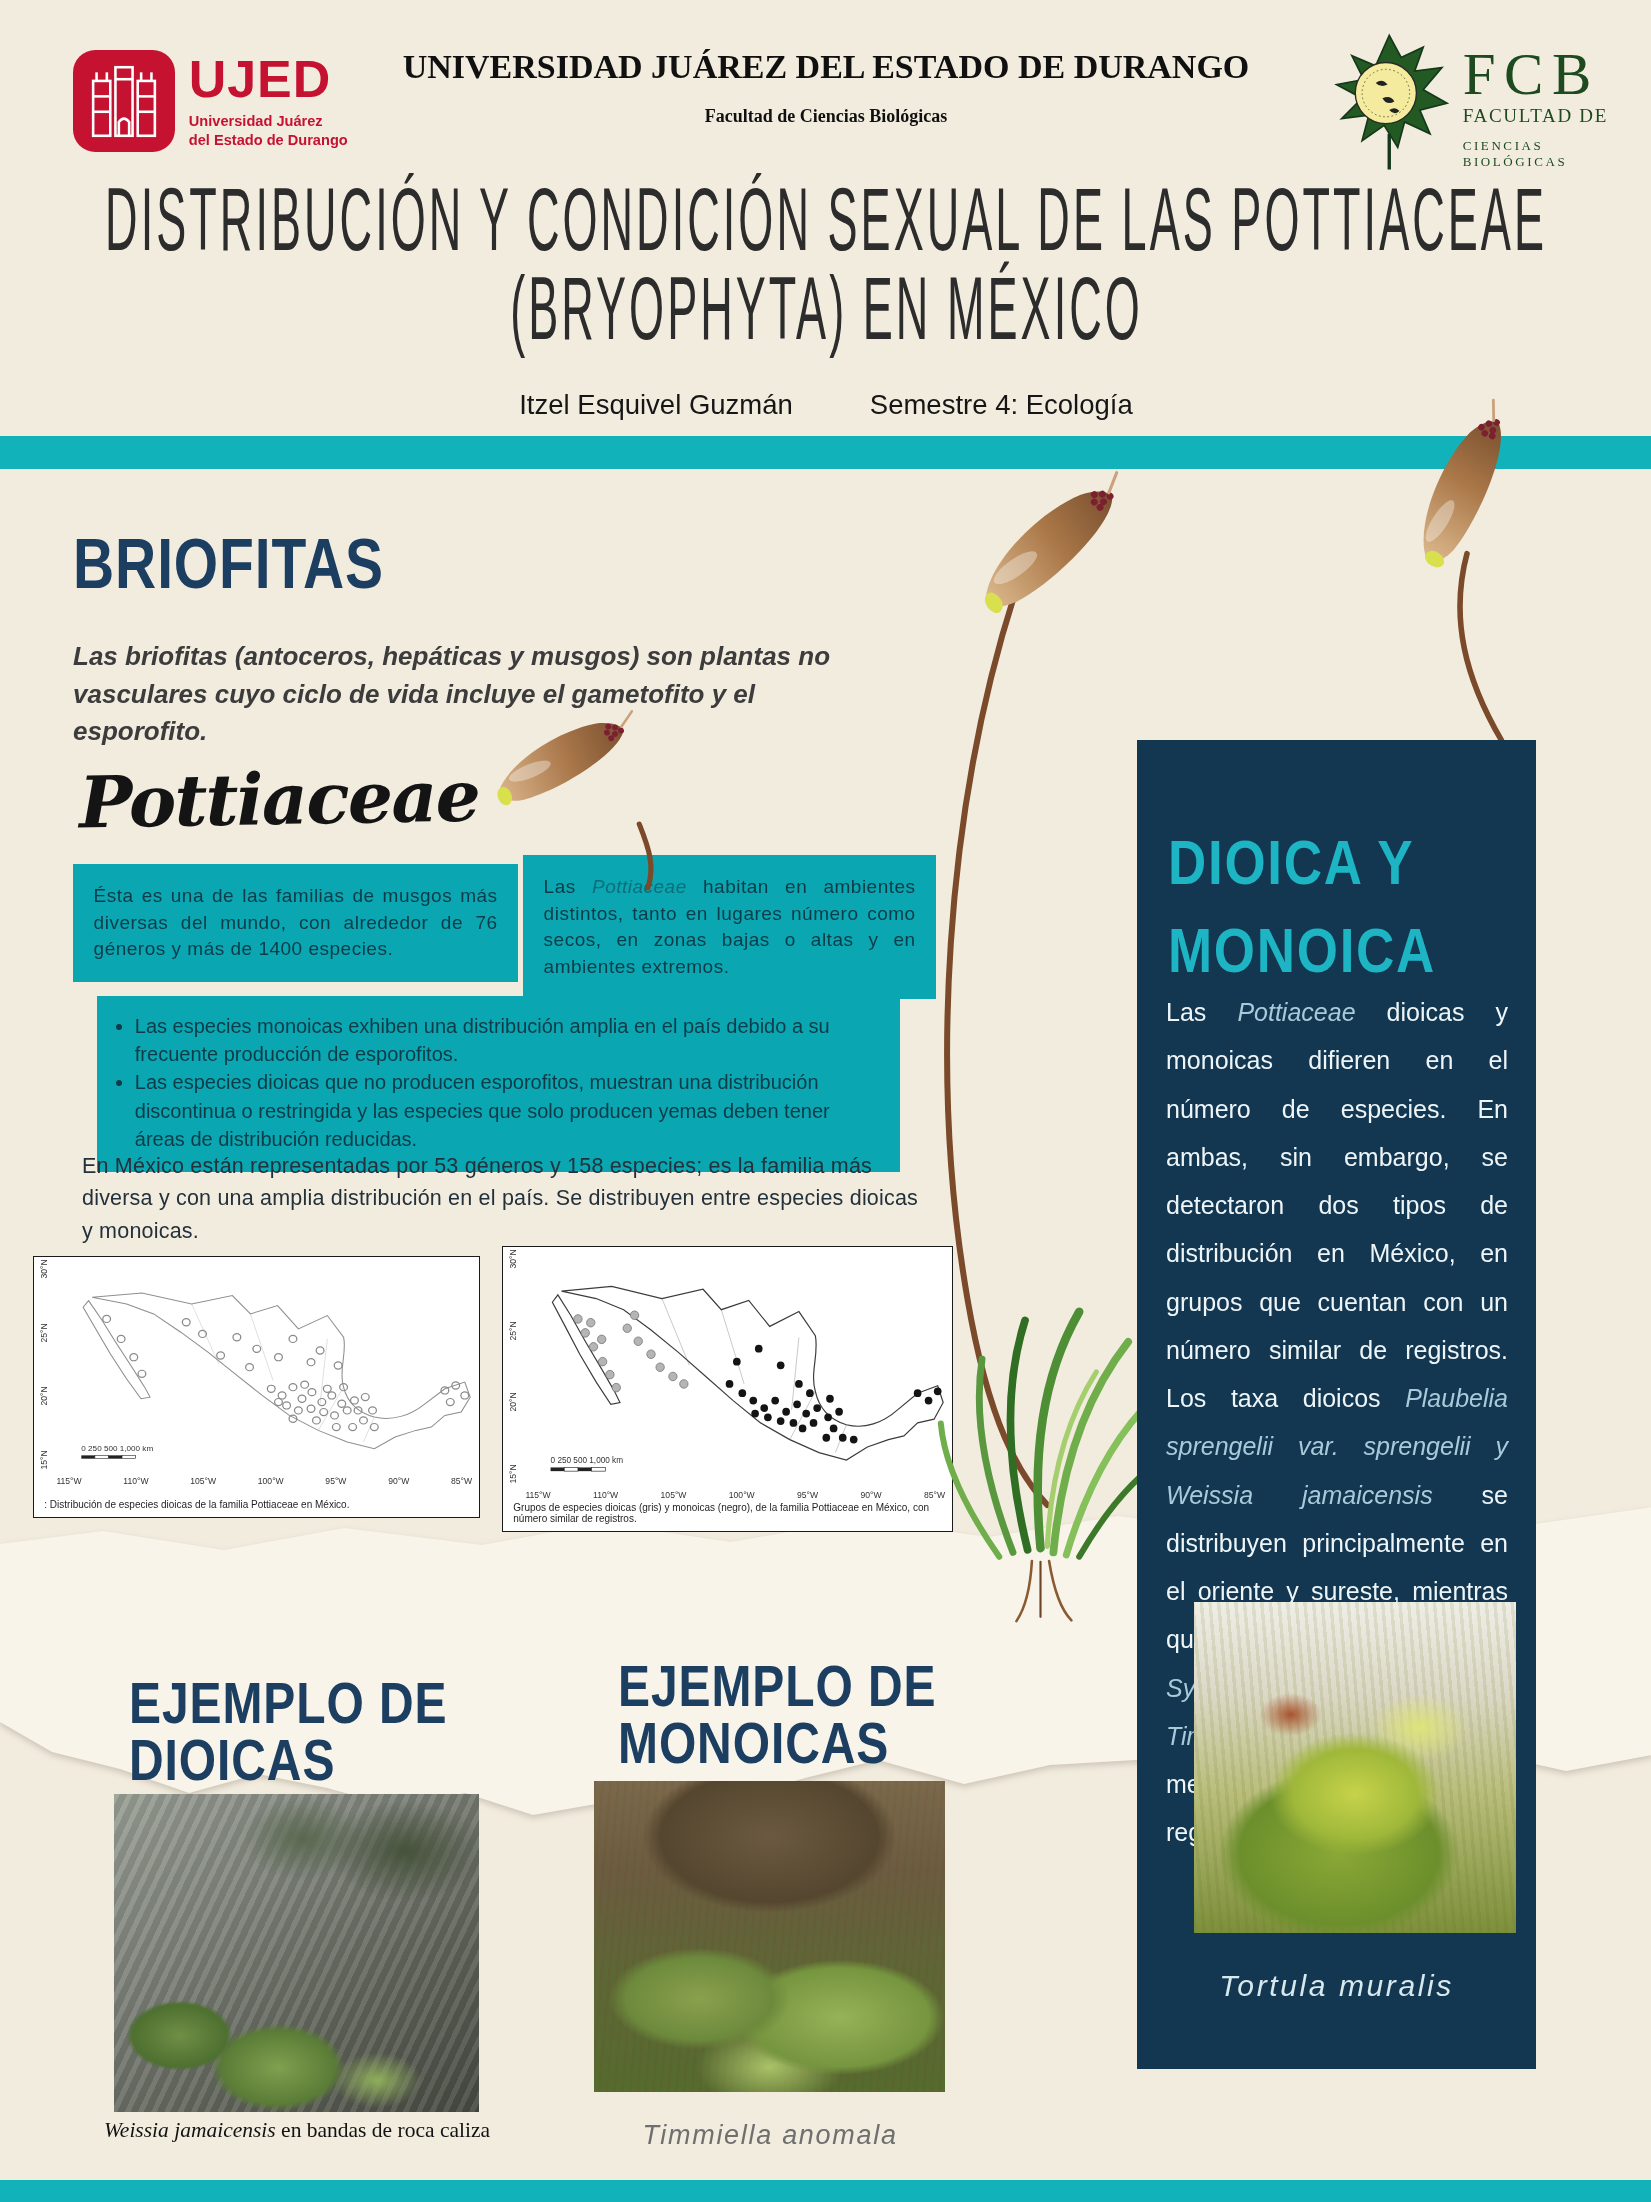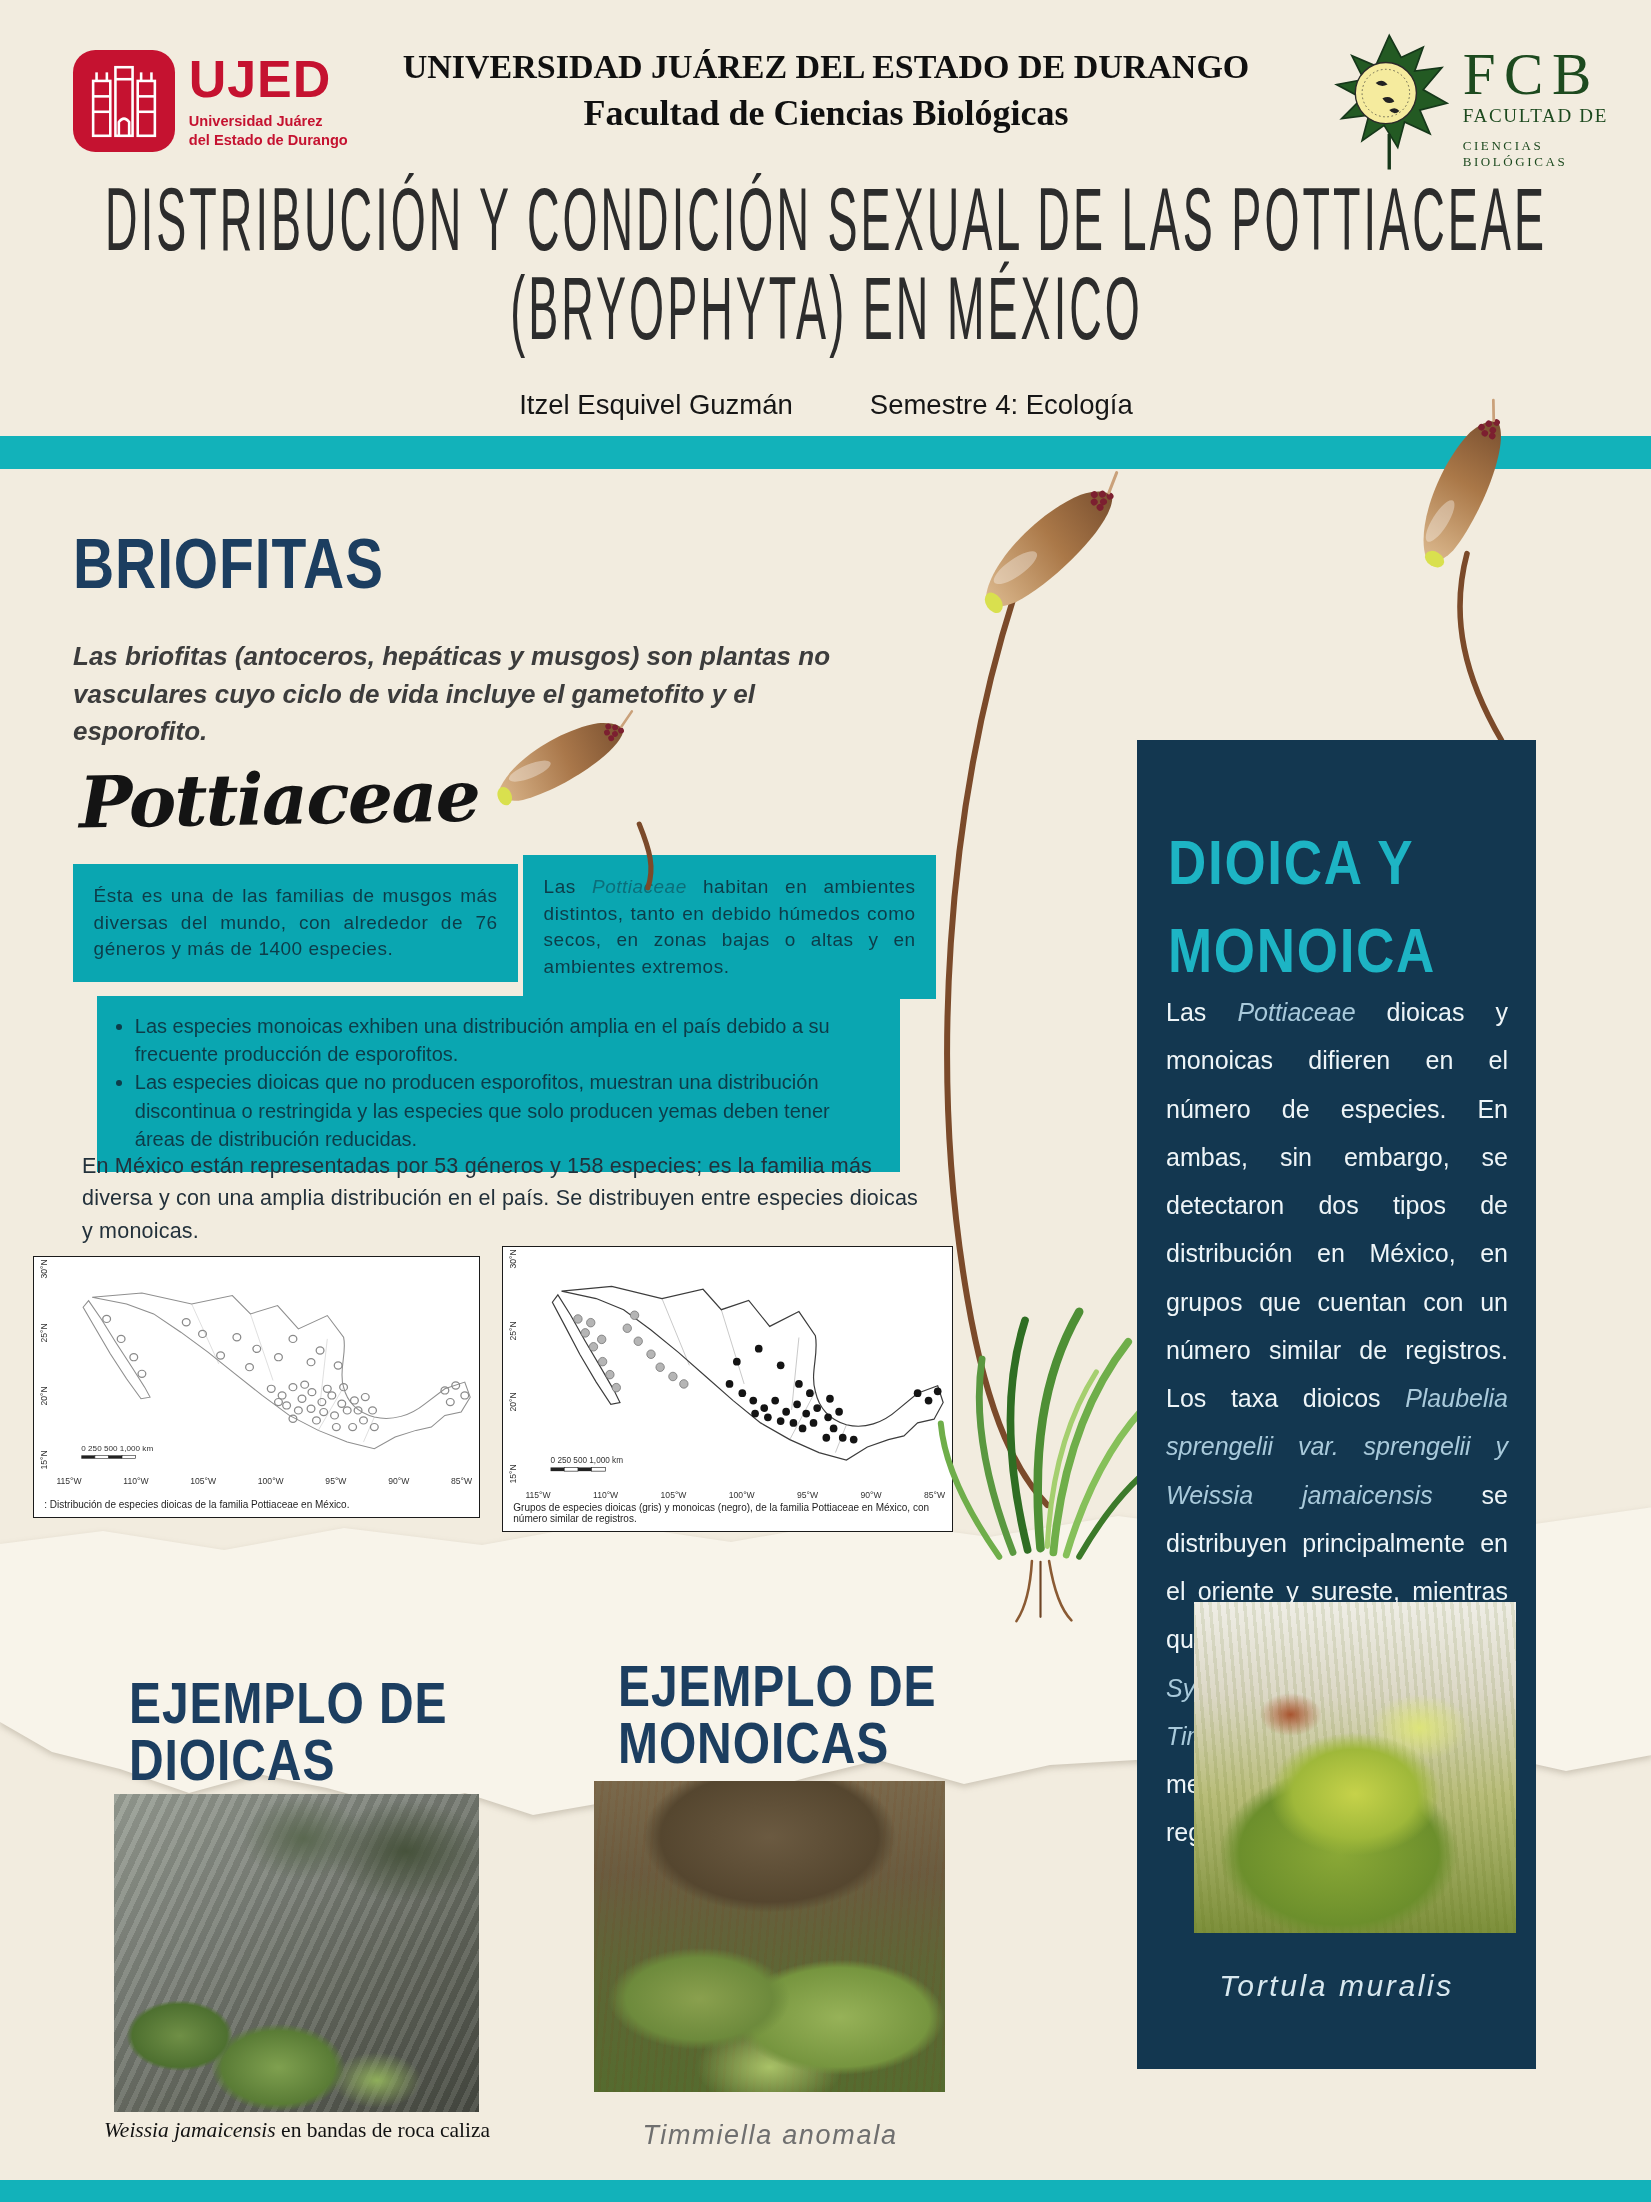--- a/index.html
+++ b/index.html
@@ -8,21 +8,21 @@
   .abs{position:absolute;}
 
   
   .ujed-logo{left:73px;top:50px;display:flex;gap:13.8px;align-items:flex-start;z-index:2;}
   .ujed-mark{width:102px;height:102px;background:#c51230;border-radius:22.4px;display:flex;align-items:center;justify-content:center;}
   .ujed-texts{padding-top:3.4px;}
   .ujed-acronym{font-size:52px;font-weight:800;color:#c51230;letter-spacing:0.9px;line-height:1;}
   .ujed-sub{font-size:14.6px;color:#c51230;font-weight:700;line-height:1.25;margin-top:6.9px;}
   .uni-head{left:0;top:48px;width:100%;text-align:center;z-index:1;}
   .uni-name{font-family:"Liberation Serif",serif;font-weight:700;font-size:34px;color:#101010;}
-  .uni-fac{font-family:"Liberation Serif",serif;font-weight:700;font-size:36px;color:#101010;margin-top:6px;}
+  .uni-fac{font-family:"Liberation Serif",serif;font-weight:700;font-size:18px;color:#101010;margin-top:20px;}
   .fcb-logo{left:1323px;top:31px;display:flex;align-items:flex-start;gap:8px;z-index:2;}
   .fcb-texts{padding-top:13.8px;}
   .fcb-acronym{font-family:"Liberation Serif",serif;font-size:59px;color:#1d4a1f;letter-spacing:8.6px;line-height:1;}
   .fcb-l1{font-family:"Liberation Serif",serif;font-size:19px;color:#1d4a1f;letter-spacing:1.7px;margin-top:1.7px;}
   .fcb-l2{font-family:"Liberation Serif",serif;font-size:13px;color:#1d4a1f;letter-spacing:2.6px;margin-top:11px;}
 
   
   .poster-title{left:0;top:191px;width:100%;text-align:center;z-index:2;}
   .t-line{height:89px;}
   .t-line>span{display:inline-block;font-size:50px;font-weight:500;color:#2c2c2c;
@@ -197,21 +197,21 @@
 <div class="abs band-top"></div>
 
 <div class="abs briofitas-h">
   <span>BRIOFITAS</span>
 </div>
 <div class="abs intro-par">Las briofitas (antoceros, hepáticas y musgos) son plantas no vasculares cuyo ciclo de vida incluye el gametofito y el esporofito.</div>
 
 <div class="abs pottiaceae-h">Pottiaceae</div>
 
 <div class="abs teal-box box1">Ésta es una de las familias de musgos más diversas del mundo, con alrededor de 76 géneros y más de 1400 especies.</div>
-<div class="abs teal-box box2"><span>Las </span><span class="seg-i">Pottiaceae</span><span> habitan en ambientes distintos, tanto en debido húmedos como secos, en zonas bajas o altas y en ambientes extremos.</span></div>
+<div class="abs teal-box box2"><span>Las </span><span class="seg-i">Pottiaceae</span><span> habitan en ambientes distintos, tanto en lugares número como secos, en zonas bajas o altas y en ambientes extremos.</span></div>
 
 <div class="abs teal-box bullets-box">
   <ul>
       <li class="bullet-item">Las especies monoicas  exhiben una distribución amplia en el país debido a su frecuente producción de esporofitos.</li>
       <li class="bullet-item">Las especies dioicas que no producen esporofitos, muestran una distribución discontinua o restringida y las especies que solo producen yemas deben tener áreas de distribución reducidas.</li>
     </ul>
 </div>
 
 <div class="abs mex-par">En México están representadas por 53 géneros y 158 especies; es la familia más diversa y con una amplia distribución en el país. Se distribuyen entre especies dioicas y monoicas.</div>
 

